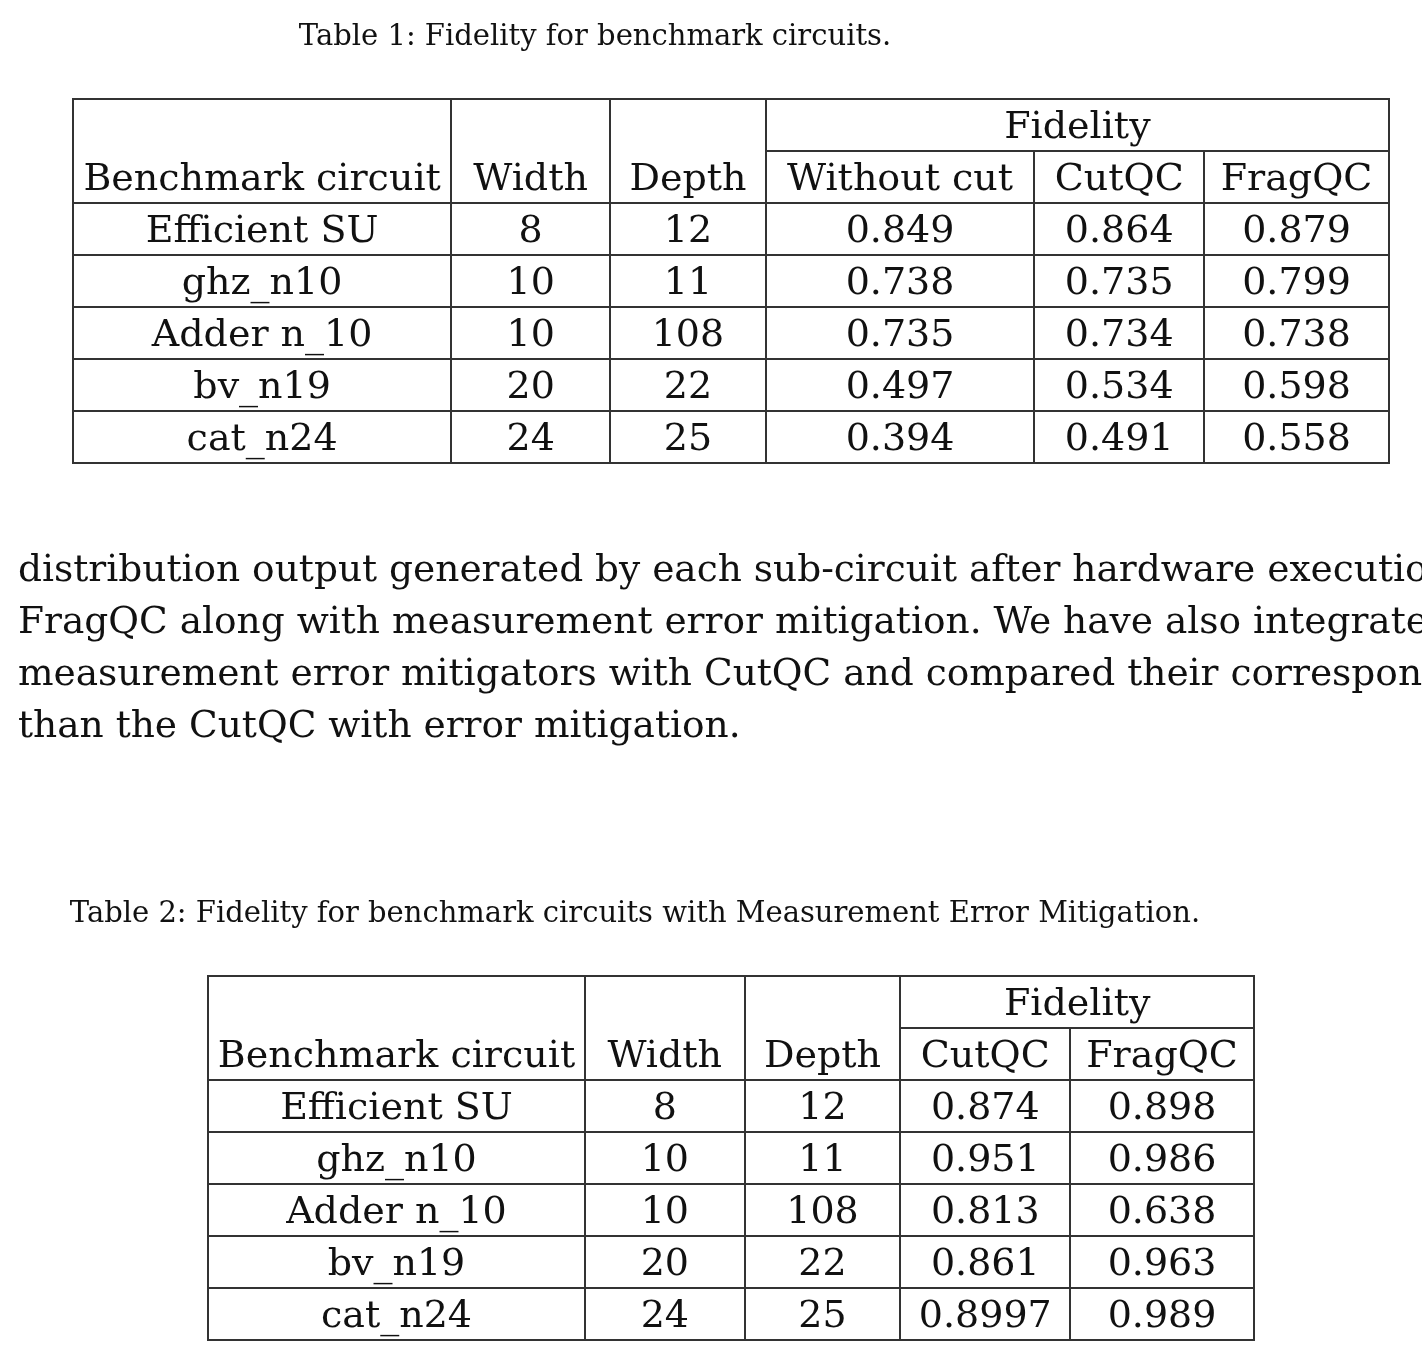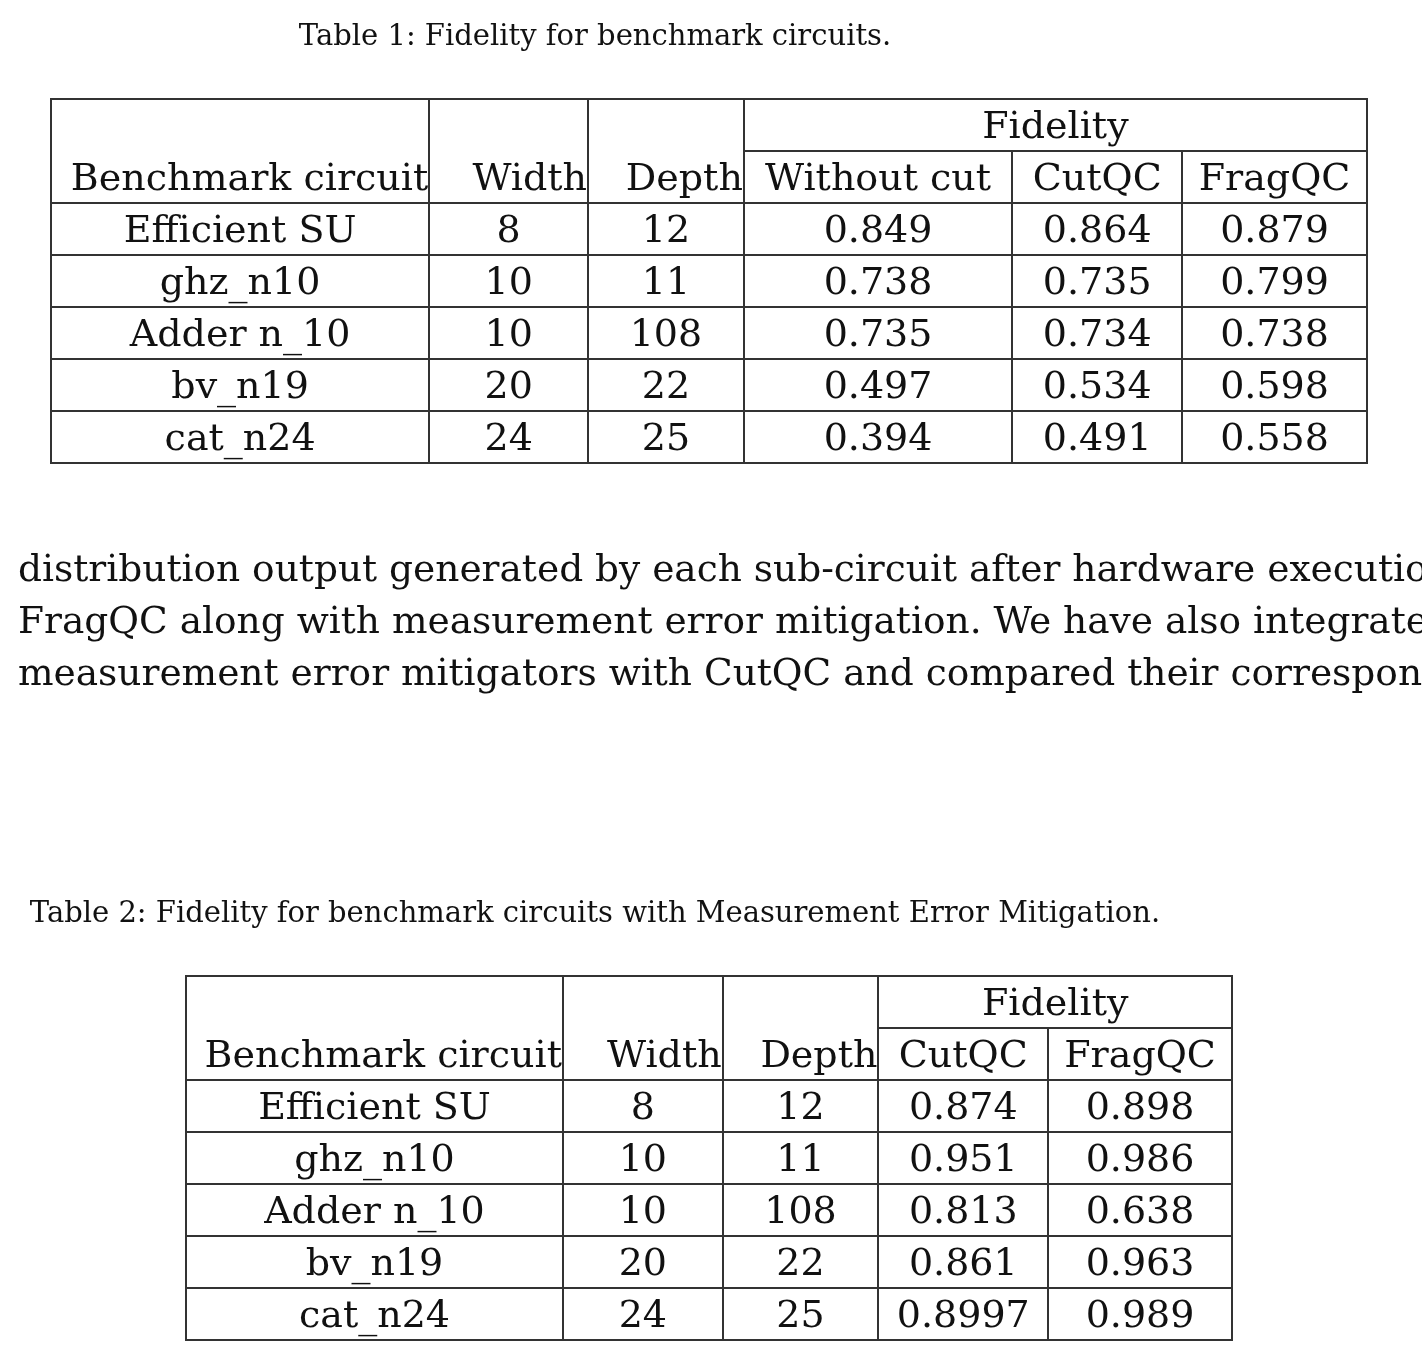--- a/index.html
+++ b/index.html
@@ -1,21 +1,21 @@
 <!DOCTYPE html>
 <html><head>
 <meta charset="utf-8">
 <style>
   html, body { margin:0; padding:0; background:#ffffff; }
   body { width:1422px; height:1366px; position:relative; font-family:"DejaVu Serif","Liberation Serif",serif; color:#111; overflow:hidden; }
   .caption { position:absolute; left:0; width:1190px; text-align:center; font-size:29px; }
-  table.t { position:absolute; border-collapse:collapse; font-size:38px; }
+  table.t { position:absolute; border-collapse:collapse; font-size:38px;margin-left:22px; }
   table.t td { border:2px solid #333; text-align:center; padding:0; line-height:50px; height:50px; }
   table.t td.nobot { border-bottom:none; }
-  table.t td.notop { border-top:none;text-align:right; }
+  table.t td.notop { border-top:none; }
   .it { }
   .para { position:absolute; left:18px; width:1384px; font-size:37.5px; line-height:52px; text-align:justify; }
   .para span.line { display:block; text-align:justify; text-align-last:justify; white-space:nowrap; }
   .para span.line.last { text-align-last:left; }
 </style>
 </head>
 <body>
 
 <div class="caption" style="top:18px;">Table 1: Fidelity for benchmark circuits.</div>
 
@@ -83,23 +83,24 @@
     <td>0.491</td>
     <td>0.558</td>
   </tr>
 </tbody>
   </table>
 
 <div class="para" style="top:542px;">
   <span class="line"><span>distribution output generated by each sub-circuit after hardware execution.</span></span>
   <span class="line"><span class="it">FragQC</span><span> along with measurement error mitigation.  We have also integrated</span></span>
   <span class="line"><span>measurement error mitigators with </span><span class="it">CutQC</span><span> and compared their corresponding</span></span>
+  <span class="line last"><span>than the </span><span class="it">CutQC</span><span> with error mitigation.</span></span>
 </div>
 
-<div class="caption" style="top:895px;">Table 2: Fidelity for benchmark circuits with Measurement Error Mitigation.</div>
+<div class="caption" style="top:895px;padding-left:40px;">Table 2: Fidelity for benchmark circuits with Measurement Error Mitigation.</div>
 
 <table class="t" style="left:185px; top:975px; width:1048px;">
   <colgroup>
     <col style="width:378px">
       <col style="width:160px">
       <col style="width:156px">
     <col style="width:170px">
       <col style="width:184px">
   </colgroup>
   <tbody>

